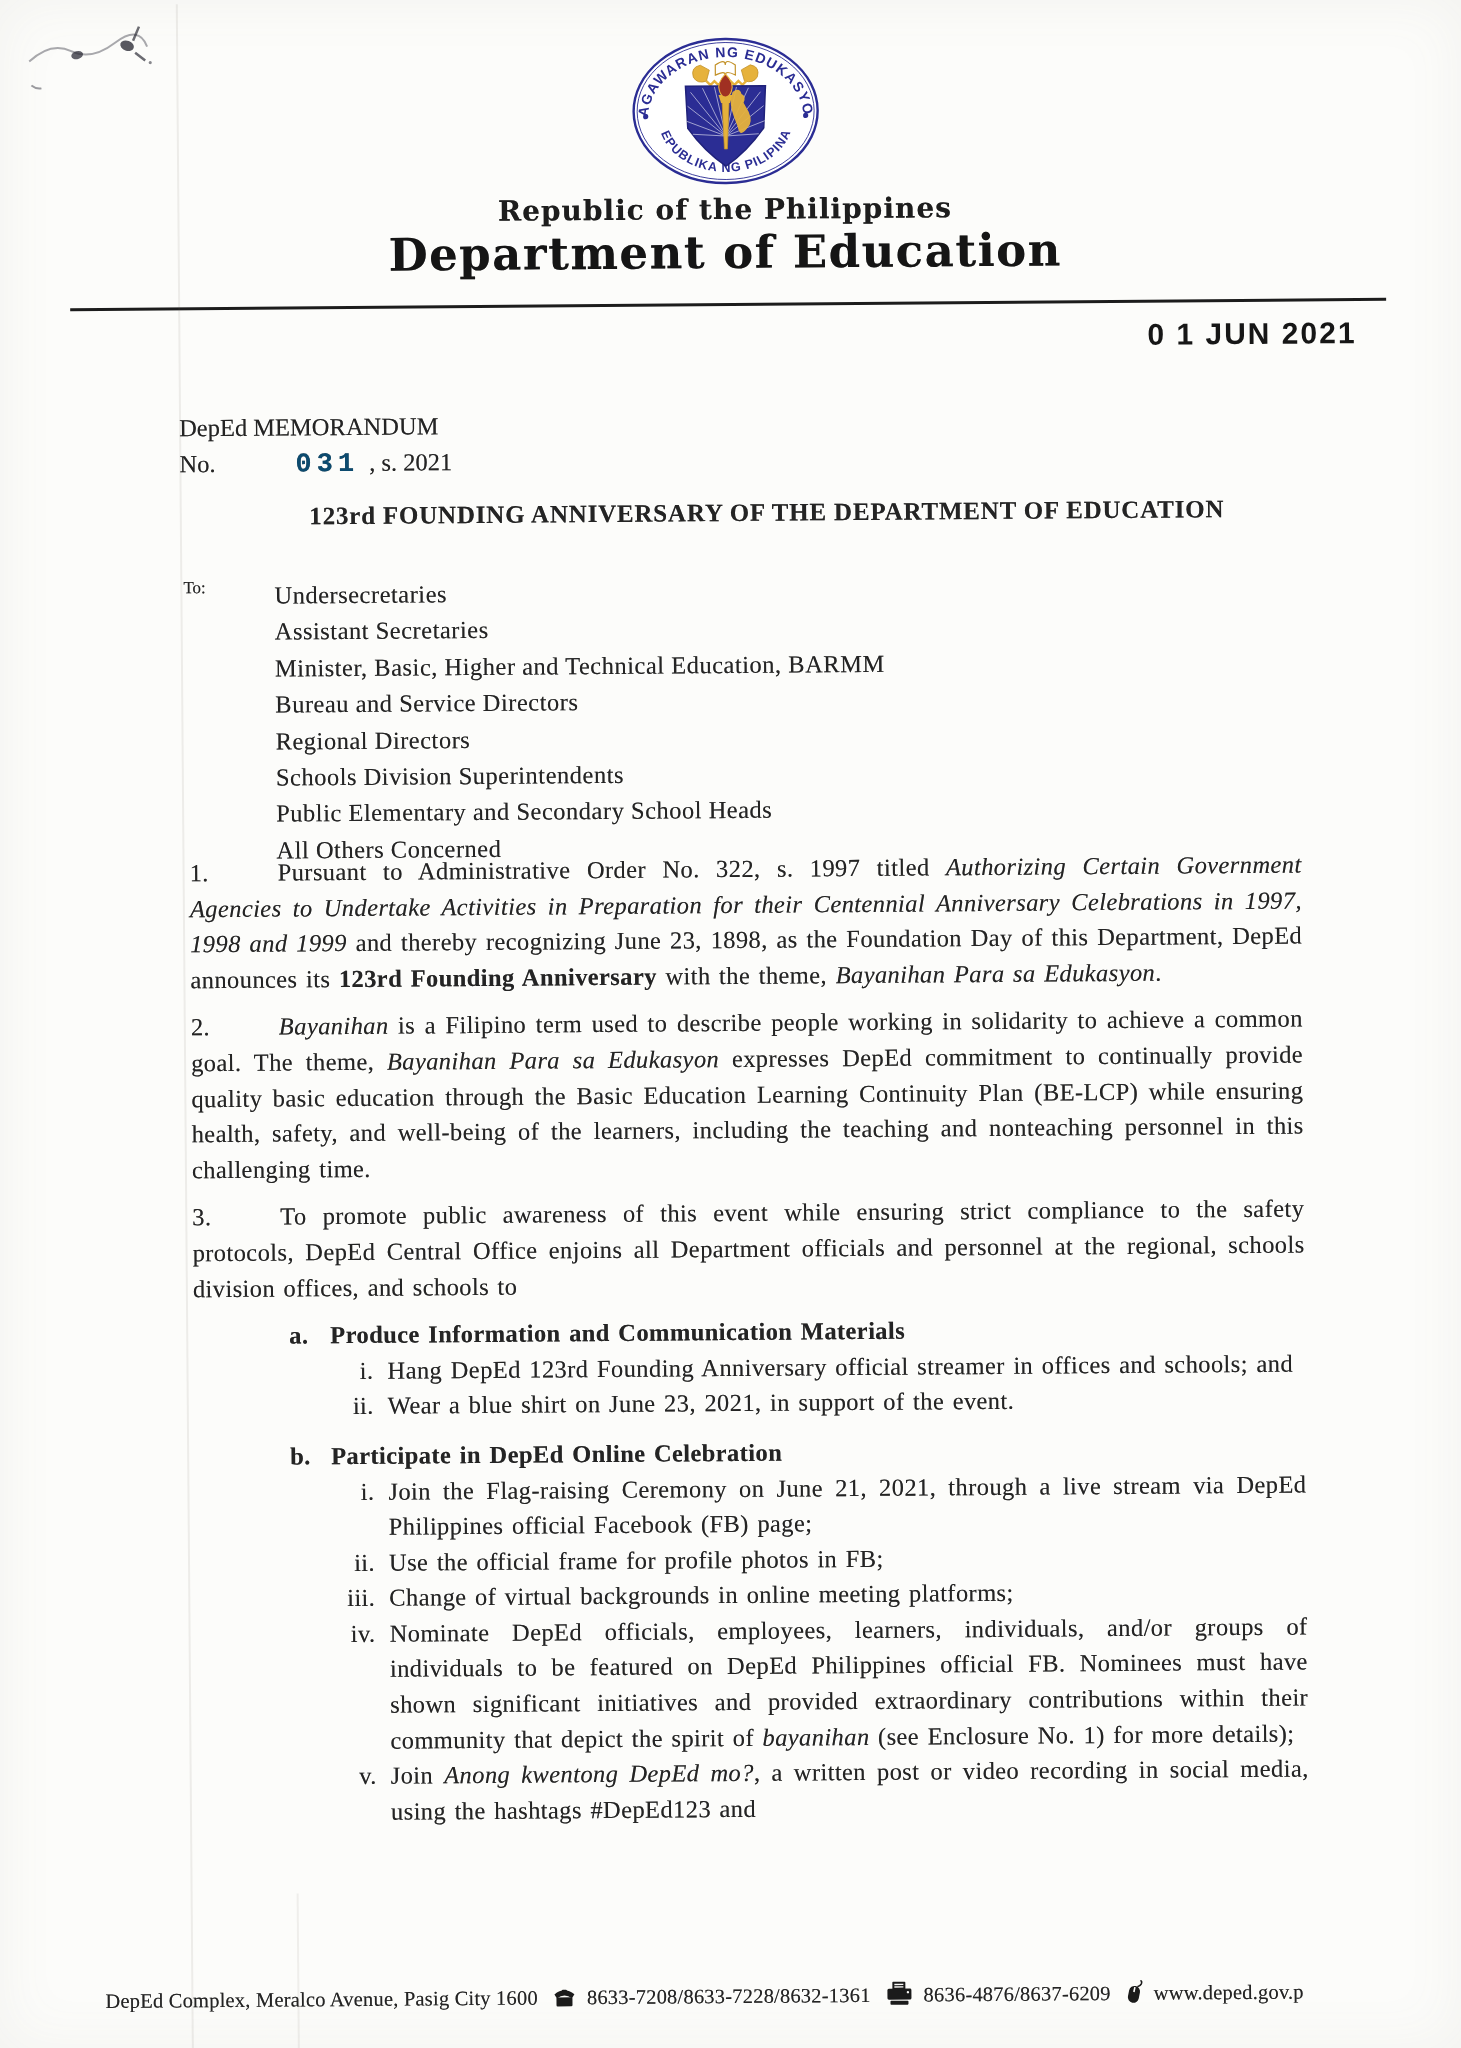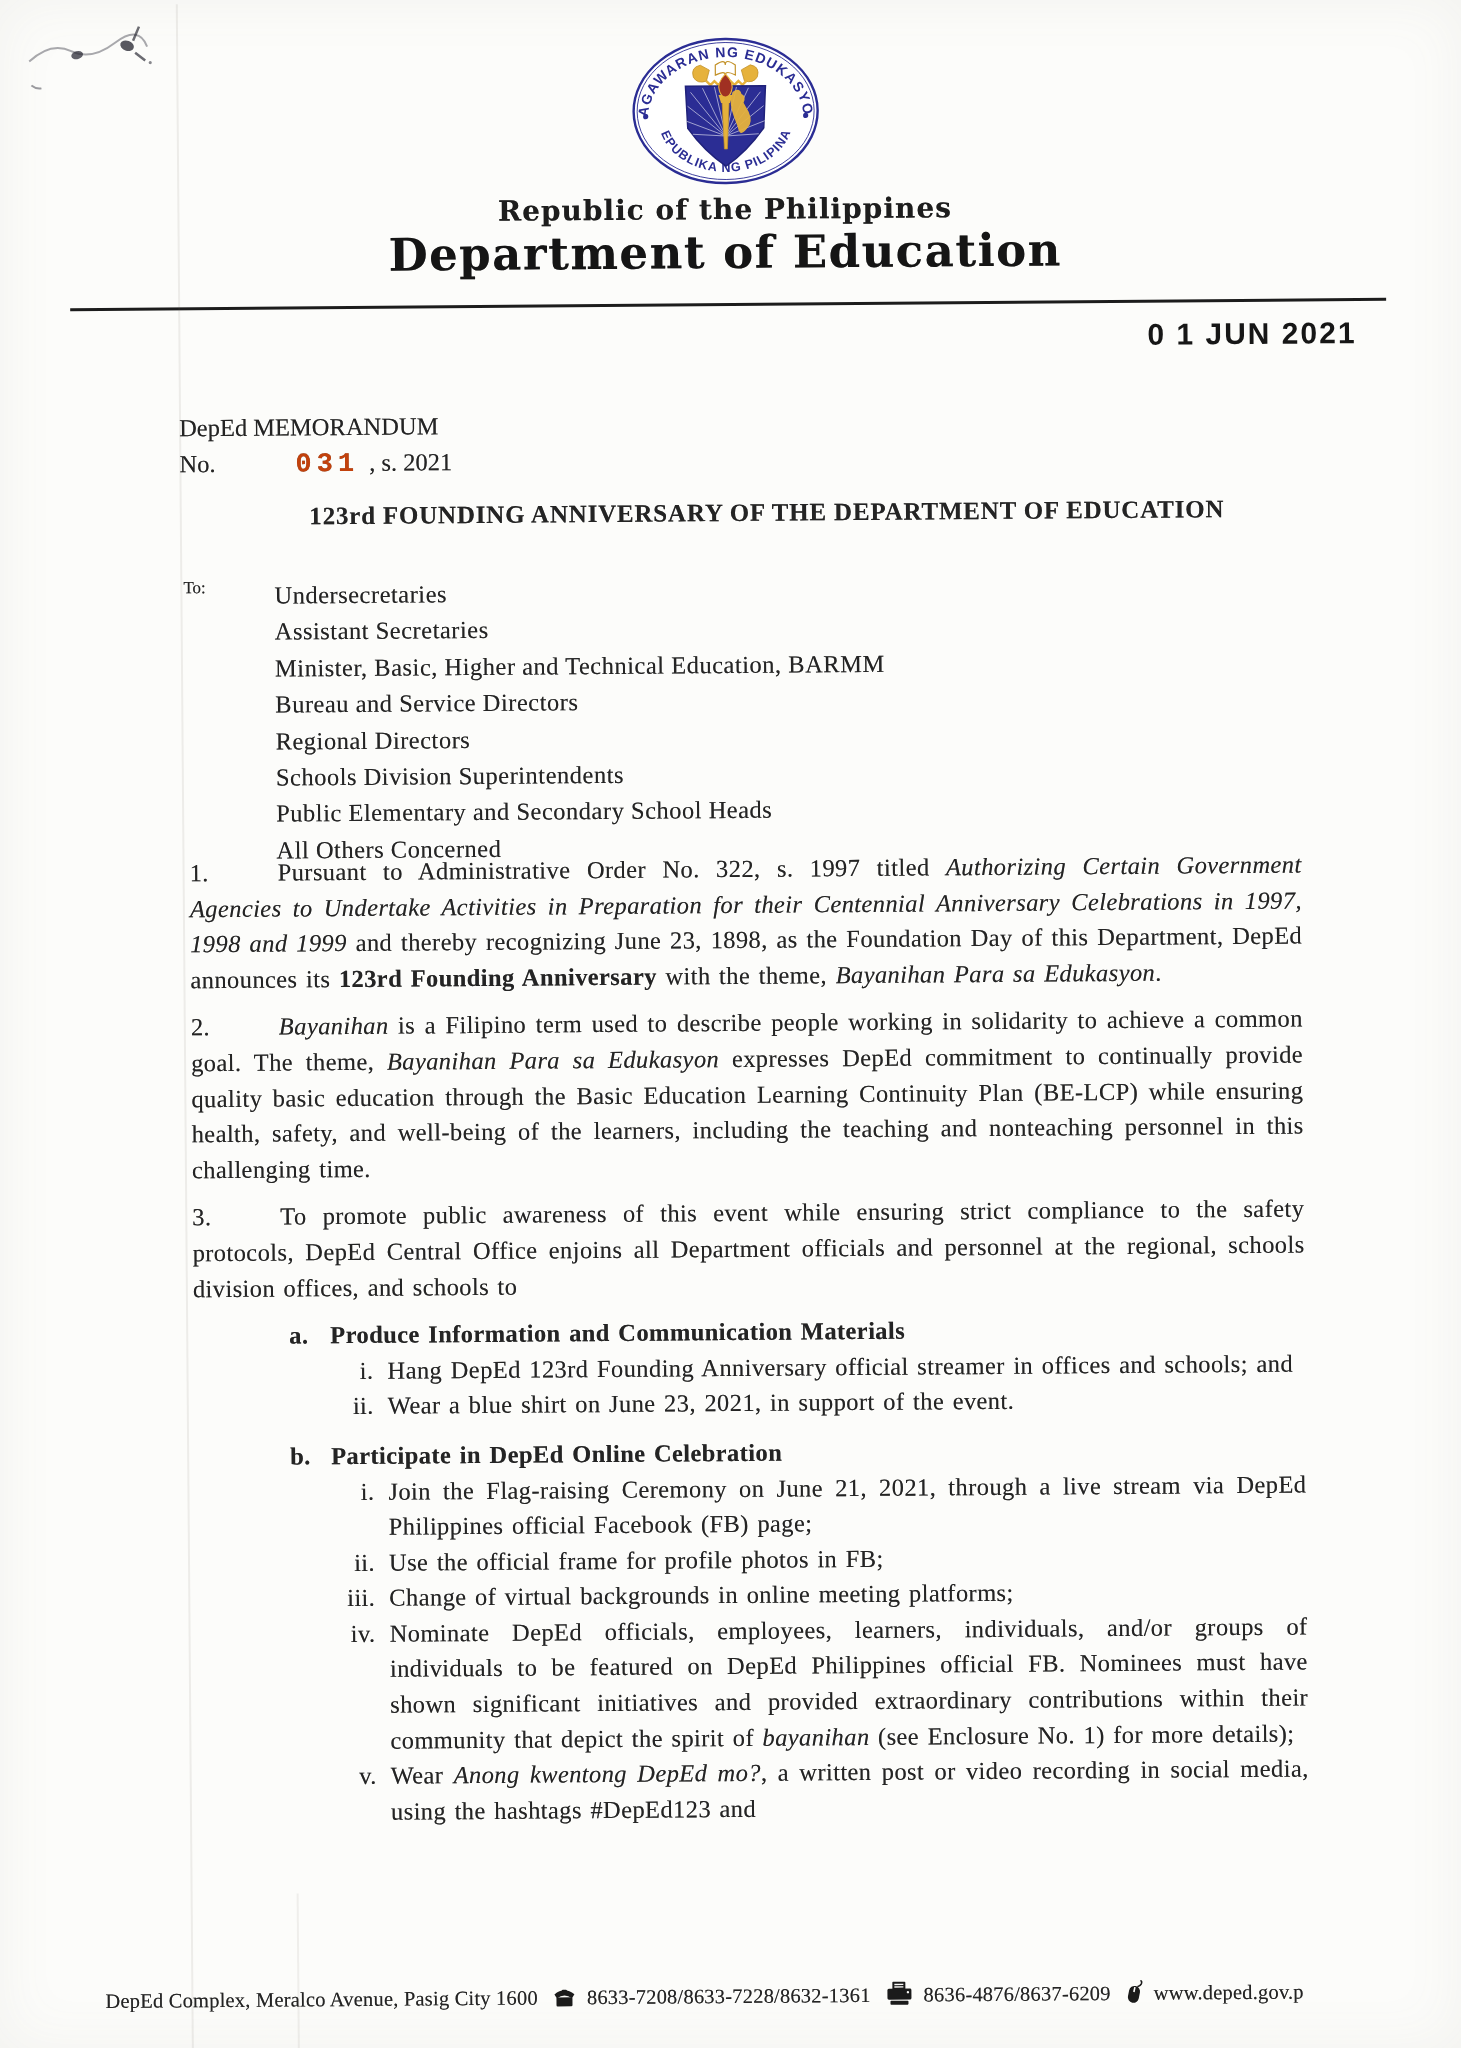--- a/index.html
+++ b/index.html
@@ -20,21 +20,21 @@
     font-family:"DejaVu Serif",serif;font-weight:700;font-size:28px;letter-spacing:1px;color:#1d1d1d;}
   .department{position:absolute;top:226px;left:0;width:1461px;text-align:center;
     font-family:"DejaVu Serif",serif;font-weight:700;font-size:45px;letter-spacing:1.5px;color:#151515;}
   .rule{position:absolute;top:303px;left:75px;width:1316px;height:3px;background:#1c1c1c;}
   .datestamp{position:absolute;top:321px;left:1152px;
     font-family:"Liberation Sans",sans-serif;font-weight:700;font-size:30px;letter-spacing:2px;color:#161616;}
 
   
   .memo-heading{position:absolute;top:406px;left:183px;font-size:24.5px;line-height:36px;}
   .stamp-no{display:inline-block;margin-left:80px;font-family:"Liberation Mono",monospace;
-    font-weight:700;font-size:27px;letter-spacing:5px;color:#c2410c;}
+    font-weight:700;font-size:27px;letter-spacing:5px;color:#0c4a6e;}
   .series{margin-left:10px;margin-top:16px;}
   .title{position:absolute;top:499px;left:230px;width:1080px;text-align:center;
     font-weight:700;font-size:25px;letter-spacing:0.8px;}
 
   
   .to-label{position:absolute;top:574px;left:186px;font-size:17px;}
   .to-list{position:absolute;top:574px;left:277px;font-size:24.5px;line-height:36.4px;letter-spacing:0.5px;}
 
   
   .body{position:absolute;top:851px;left:190px;width:1112px;font-size:24.5px;
@@ -183,21 +183,21 @@
           <div class="item">
               <span class="rn">iii.</span>
               <span class="itext"><span>Change of virtual backgrounds in online meeting platforms;</span></span>
             </div>
           <div class="item">
               <span class="rn">iv.</span>
               <span class="itext"><span>Nominate DepEd officials, employees, learners, individuals, and/or groups of individuals to be featured on DepEd Philippines official FB. Nominees must have shown significant initiatives and provided extraordinary contributions within their community that depict the spirit of </span><span class="it">bayanihan</span><span> (see Enclosure No. 1) for more details);</span></span>
             </div>
           <div class="item">
               <span class="rn">v.</span>
-              <span class="itext"><span>Wear </span><span class="it">Anong kwentong DepEd mo?</span><span>, a written post or video recording in social media, using the hashtags #DepEd123 and</span></span>
+              <span class="itext"><span>Join </span><span class="it">Anong kwentong DepEd mo?</span><span>, a written post or video recording in social media, using the hashtags #DepEd123 and</span></span>
             </div>
         </div>
       </div>
     </div>
 
     <div class="footer txt">
       <span>DepEd Complex, Meralco Avenue, Pasig City 1600</span>
       <svg width="26" height="24" viewBox="0 0 26 24">
         <g class="ficon">
           <path d="M3 10 Q13 2 23 10 L20.5 14 Q13 8.5 5.5 14 Z"></path>

